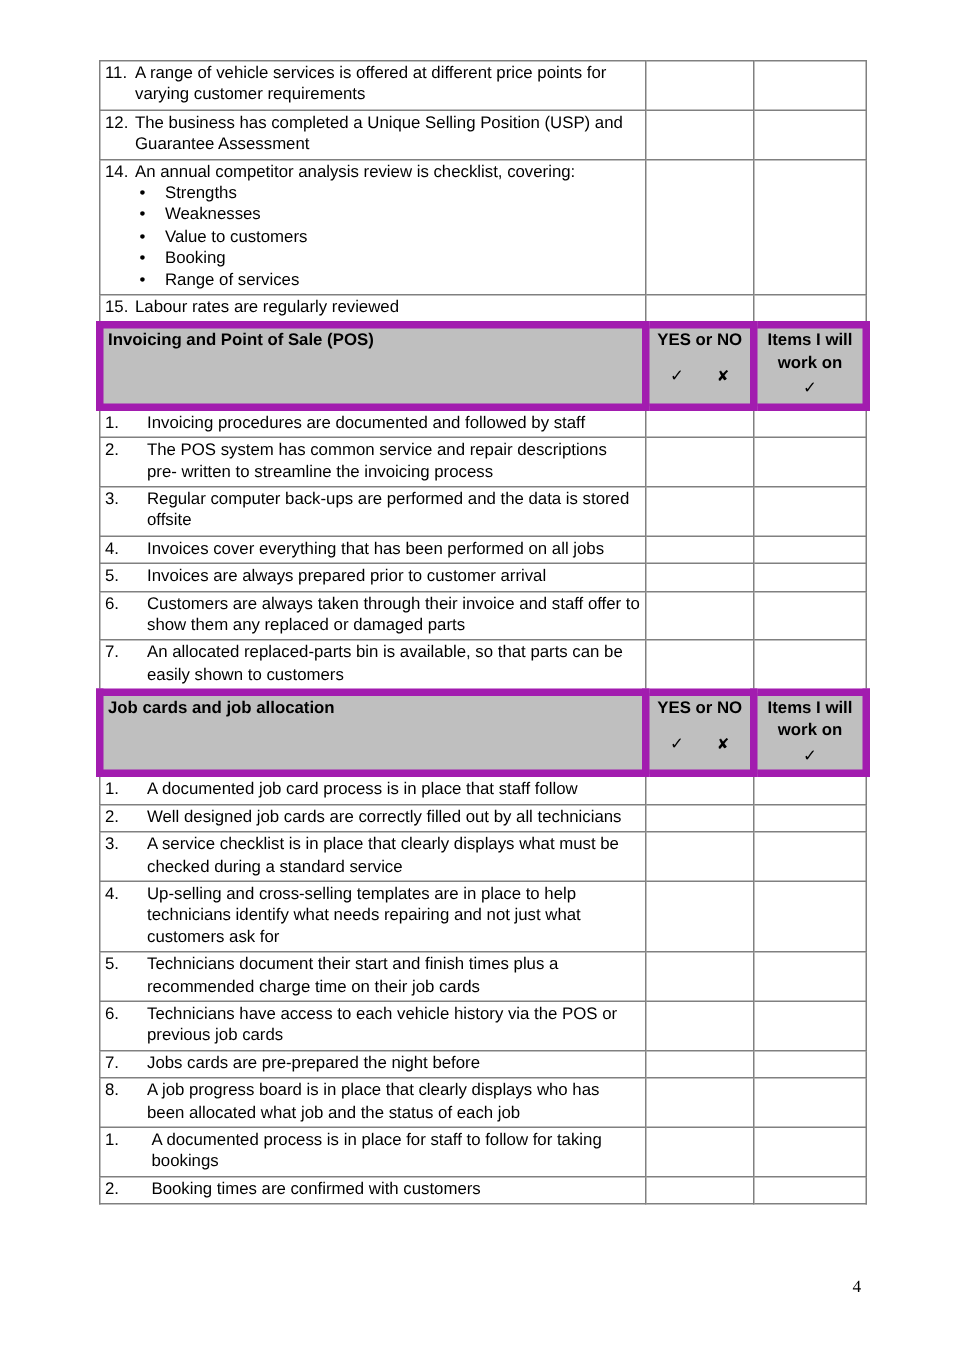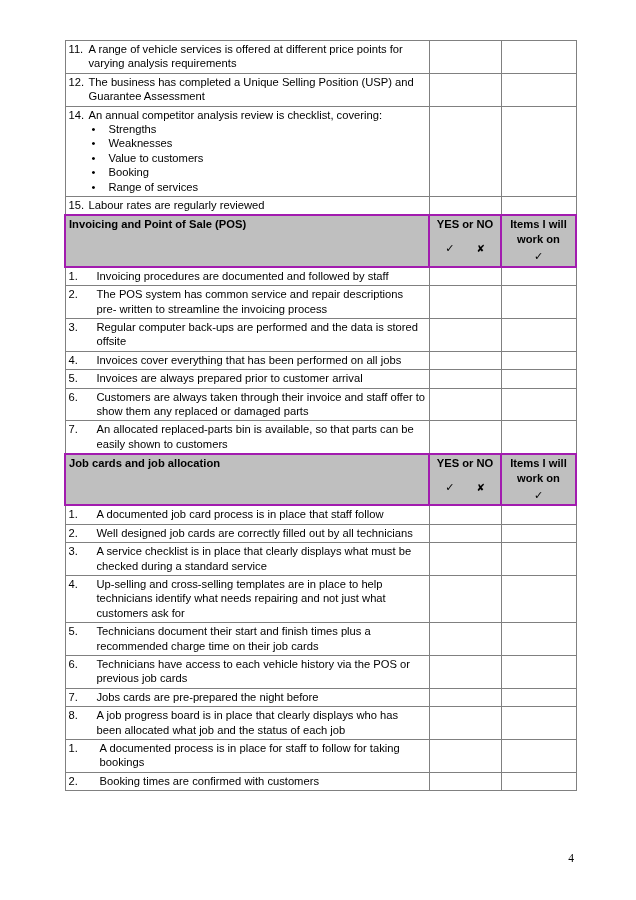--- a/index.html
+++ b/index.html
@@ -53,21 +53,21 @@
   }
   ul.bullets li::before {
     content: "\2022";
     position: absolute;
     left: -17px;
     top: 0;
   }
   td.mark { background: #ffffff; }
 
   
-  tr.section td { background: #bfbfbf; border: 2px solid #a21caf; }
+  tr.section td { background: #bfbfbf; border: 5px solid #a21caf; }
   td.sec-title {
     font-size: 15.5px;
     font-weight: bold;
     line-height: 19px;
     padding: 4px 3px 4px 6px;
     vertical-align: top;
   }
   td.sec-col {
     text-align: center;
     font-size: 10.2px;
@@ -106,21 +106,21 @@
     <colgroup>
       <col class="c-text">
         <col class="c-yesno">
         <col class="c-items">
     </colgroup>
     <tbody id="tbody">
         <tr>
           <td class="item">
             <div class="itemline">
               <span class="num gap-sm">11.</span>
-              <span class="txt">A range of vehicle services is offered at different price points for varying analysis requirements</span>
+              <span class="txt">A range of vehicle services is offered at different price points for varying customer requirements</span>
             </div>
           </td>
           <td class="mark"></td>
           <td class="mark"></td>
         </tr>
         <tr>
           <td class="item">
             <div class="itemline">
               <span class="num gap-sm">12.</span>
               <span class="txt">The business has completed a Unique Selling Position (USP) and Guarantee Assessment</span>

